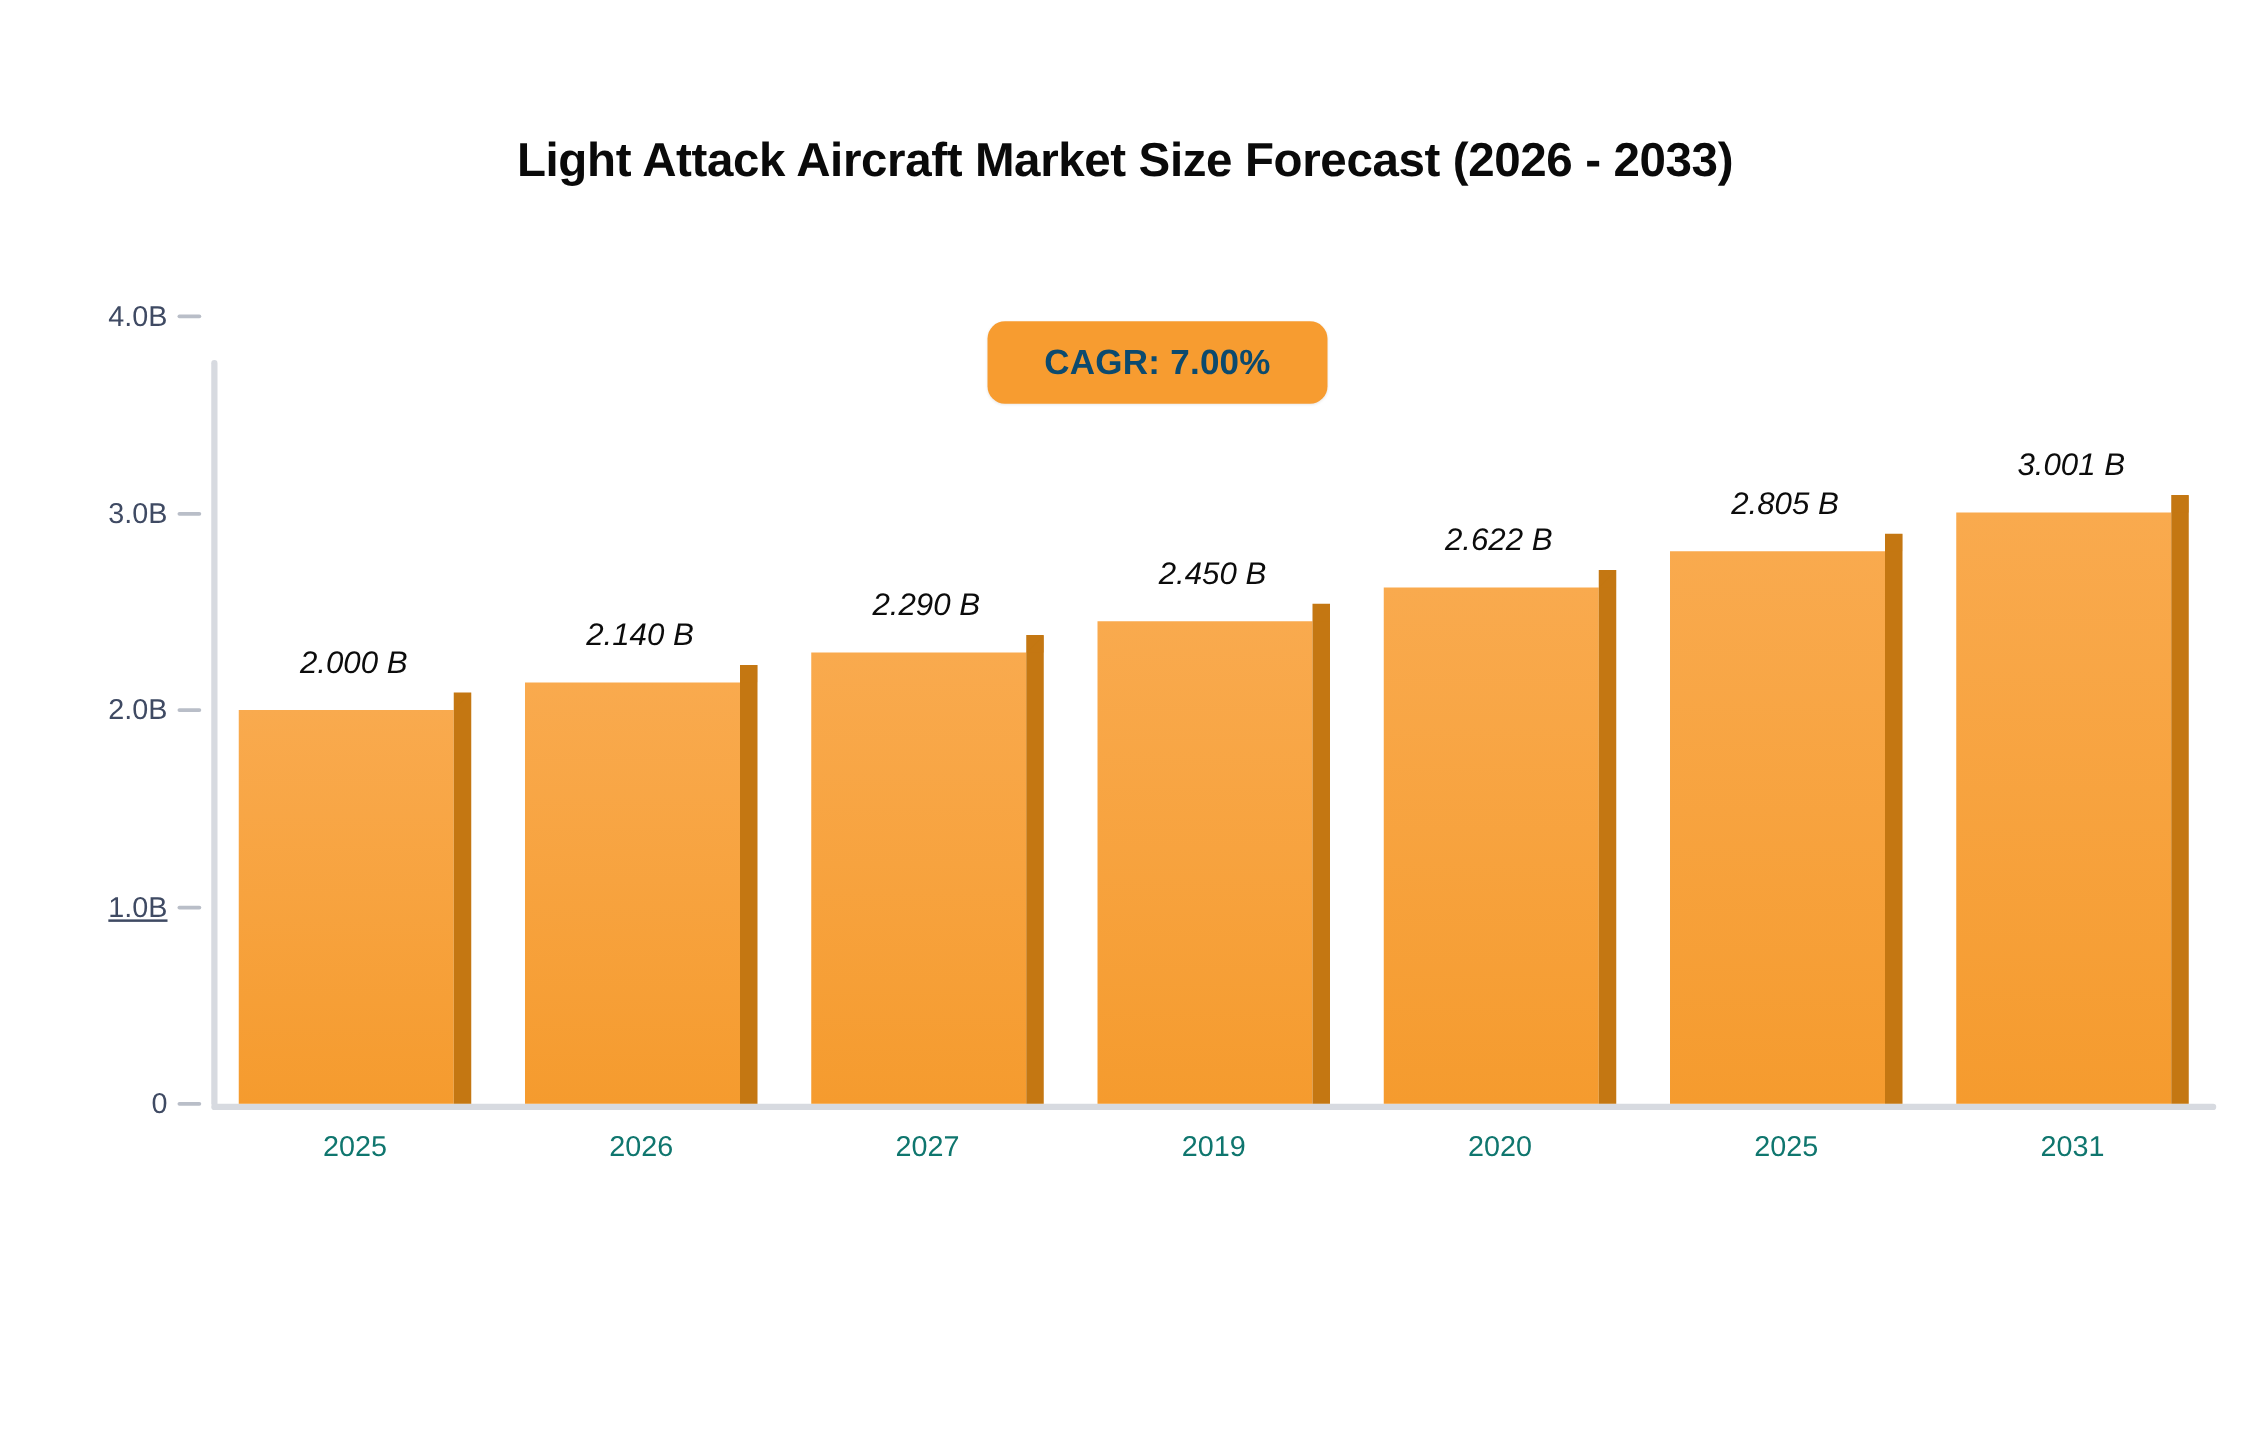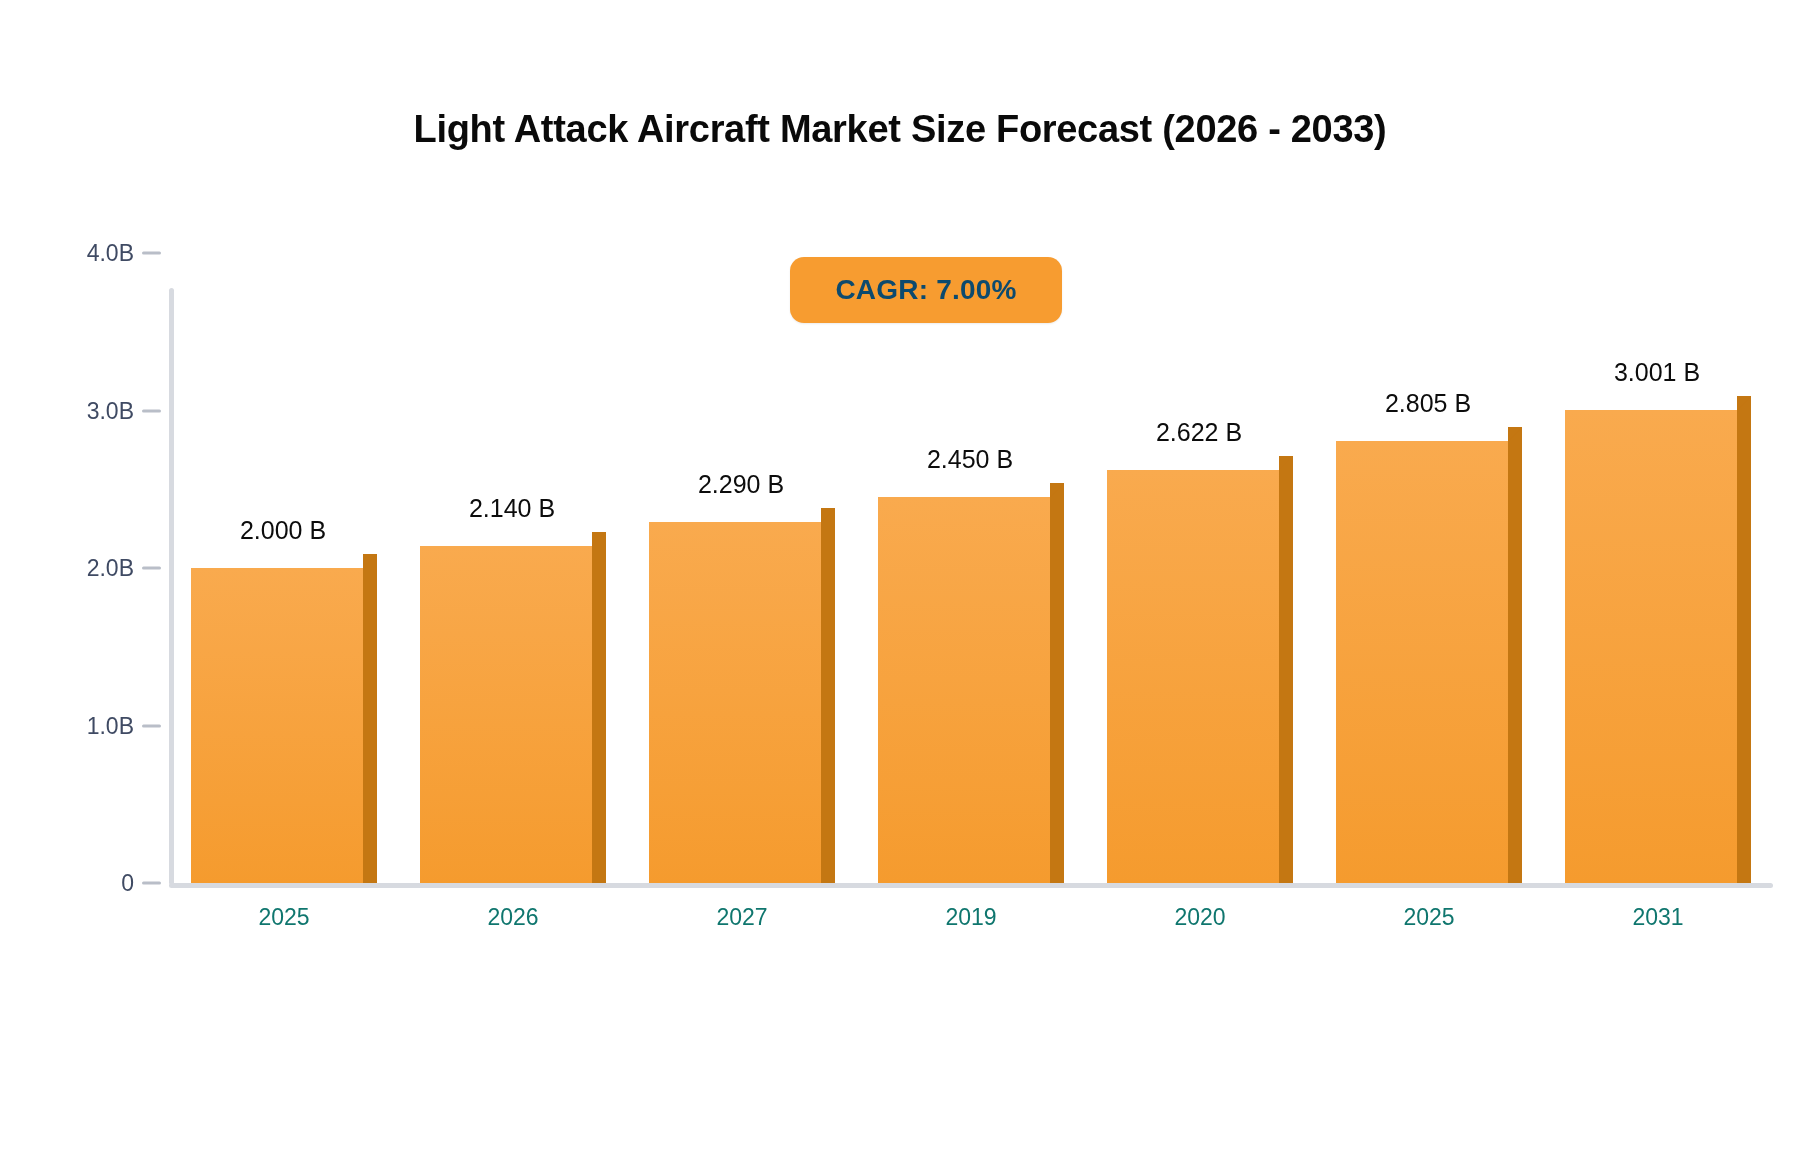--- a/index.html
+++ b/index.html
@@ -143,20 +143,21 @@
   .bar-top {
     position: absolute;
   }
   .bar-label {
     position: absolute;
     font-size: 25px;
     color: #0c0c0c;
     white-space: nowrap;
     text-align: left;
     transform: translateX(-50%);
+    font-style: italic;
   }
 
   
   #mra-logo {
     position: absolute;
     left: 1513px;
     top: 1042px;
     width: 200px;
     height: 66px;
     display: flex;
@@ -192,21 +193,21 @@
   <div id="plot">
     <div id="y-axis-line"></div>
     <div id="x-axis-line"></div>
     <div id="y-ticks">
         <div class="y-tick" style="top: 253px;">4.0B</div>
         <div class="y-dash" style="top: 253px;"></div>
         <div class="y-tick" style="top: 410.5px;">3.0B</div>
         <div class="y-dash" style="top: 410.5px;"></div>
         <div class="y-tick" style="top: 568px;">2.0B</div>
         <div class="y-dash" style="top: 568px;"></div>
-        <div class="y-tick" style="top: 725.5px;">1.0B</div>
+        <div class="y-tick" style="top: 725.5px; text-decoration: underline;">1.0B</div>
         <div class="y-dash" style="top: 725.5px;"></div>
         <div class="y-tick" style="top: 883px;">0</div>
         <div class="y-dash" style="top: 883px;"></div>
       </div>
     <div id="x-ticks">
         <div class="x-tick" style="left: 254px;">2025</div>
         <div class="x-tick" style="left: 483px;">2026</div>
         <div class="x-tick" style="left: 712px;">2027</div>
         <div class="x-tick" style="left: 941px;">2019</div>
         <div class="x-tick" style="left: 1170px;">2020</div>

